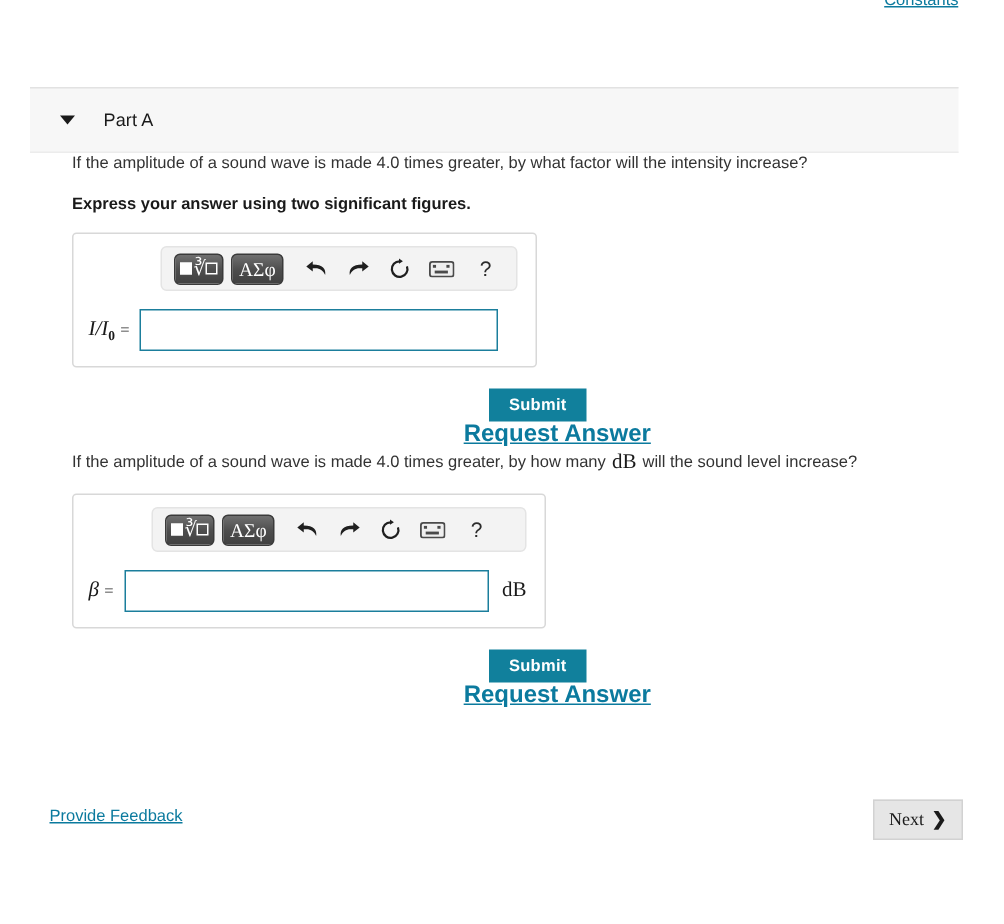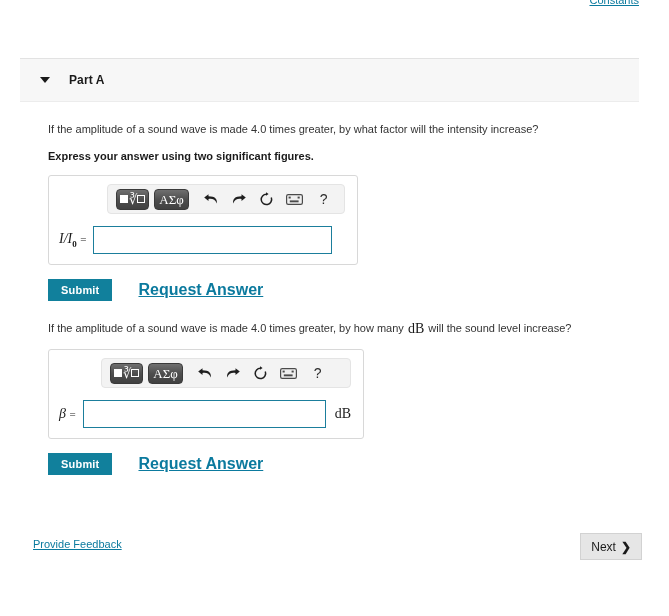--- a/index.html
+++ b/index.html
@@ -53,31 +53,30 @@
   }
   .caret {
     width: 0; height: 0;
     border-left: 5px solid transparent;
     border-right: 5px solid transparent;
     border-top: 6px solid #1a1a1a;
     margin-right: 19px;
   }
   .part-title {
     font-size: 12px;
-    font-weight: bold;
+    font-weight: normal;
     color: #1a1a1a;
     letter-spacing: 0.1px;
   }
 
   .part-body { padding-left: 48px; }
 
   .question-text {
     font-size: 11px;
     color: #333333;
-    margin-top: 20px;
     line-height: 14px;
   }
   .q-mathunit {
     font-family: "Liberation Serif", serif;
     font-size: 14px;
     color: #1a1a1a;
     vertical-align: -1px;
     padding: 0 1px;
   }
   .instruction-text {
@@ -202,20 +201,21 @@
     font-size: 14px;
     color: #1a1a1a;
     margin-left: 9px;
   }
 
   
   .submit-row {
     display: flex;
     align-items: center;
     margin-top: 14px;
+    flex-direction: column;
   }
   .submit-button {
     background: #11809c;
     color: #ffffff;
     border: none;
     font-family: "Liberation Sans", sans-serif;
     font-size: 11px;
     font-weight: bold;
     height: 22px;
     padding: 0 13px;
@@ -247,21 +247,21 @@
     text-decoration: underline;
     cursor: pointer;
   }
   .next-button {
     position: absolute;
     right: 27px;
     top: 0px;
     background: #e6e6e6;
     border: 1px solid #d2d2d2;
     color: #1a1a1a;
-    font-family: Liberation Sans, sans-serif;
+    font-family: Liberation Serif, serif;
     font-size: 12px;
     height: 25px;
     padding: 0 10px;
     display: flex;
     align-items: center;
     gap: 5px;
     cursor: pointer;
   }
   .next-chev { font-size: 12px; font-weight: bold; }
 </style>

